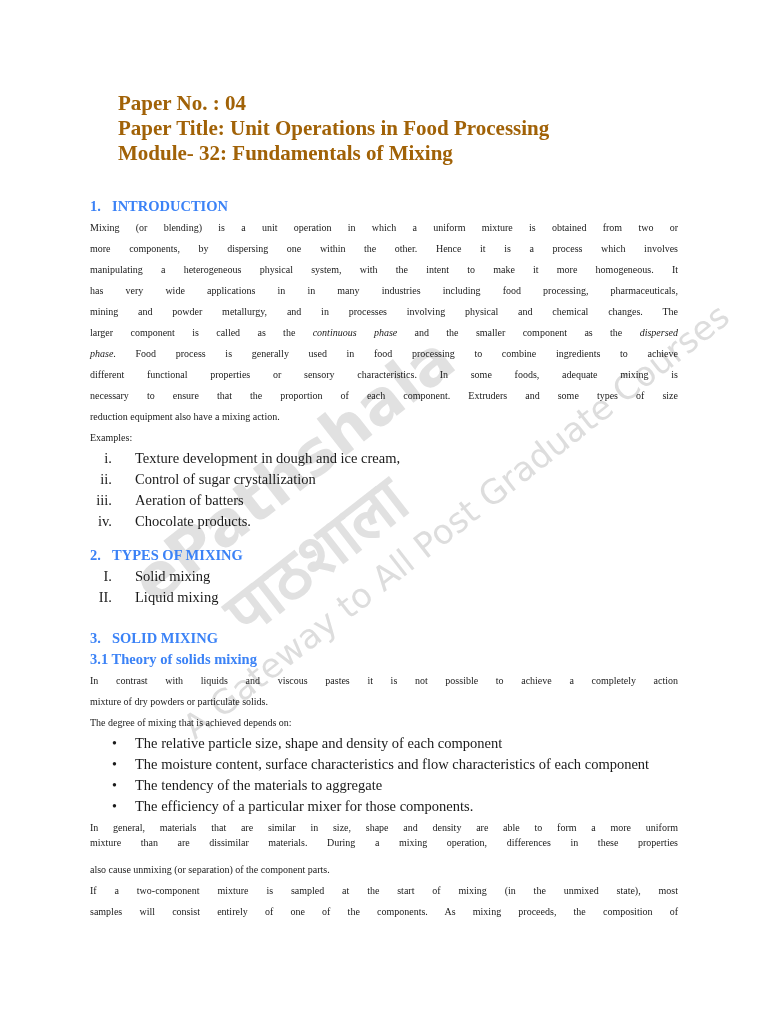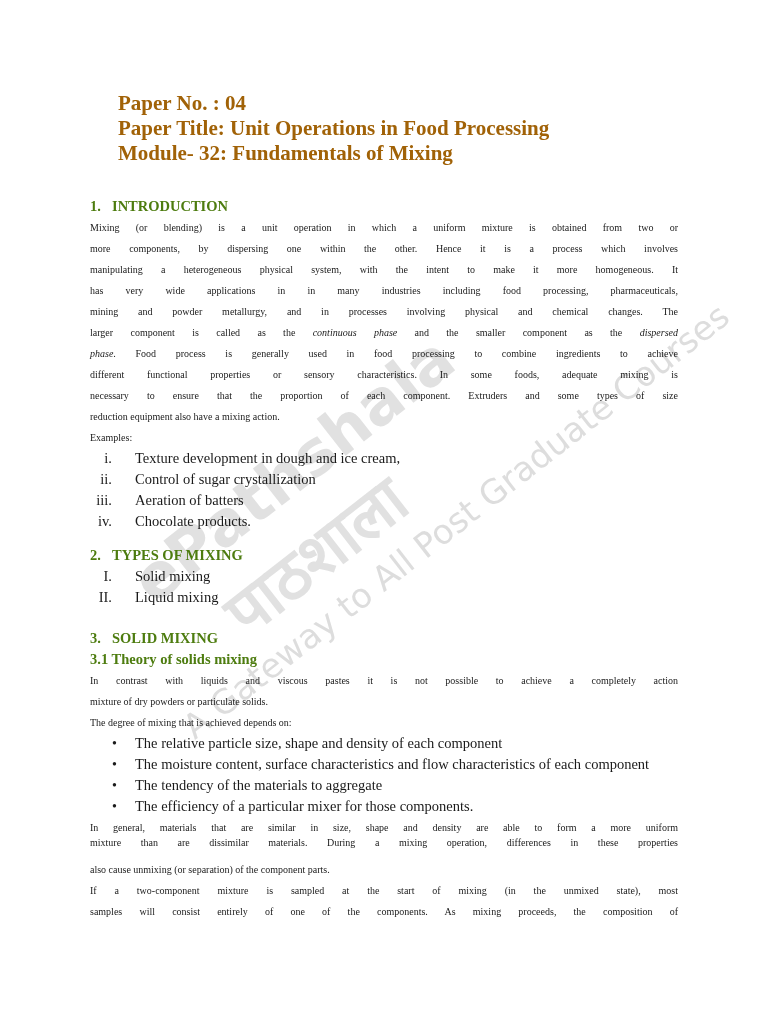--- a/index.html
+++ b/index.html
@@ -11,21 +11,21 @@
   .watermark { position: absolute; left: 0; top: 0; width: 768px; height: 1024px; pointer-events: none; z-index: 0; }
   .wm-logo { position: absolute; font-family: "DejaVu Sans", sans-serif; font-weight: bold; color: #c9c9c9; opacity: 0.55;
              transform-origin: left top; white-space: nowrap; }
   .wm-tagline { position: absolute; font-family: "DejaVu Sans", sans-serif; color: #cfcfcf; opacity: 0.7;
                 transform-origin: left top; white-space: nowrap; }
 
   .content { position: absolute; left: 90px; top: 0; width: 588px; z-index: 1; }
 
   .title-line { position: absolute; left: 0; font-weight: bold; font-size: 21px; line-height: 24px; white-space: nowrap; color: #a16207; margin-left: 28px; }
 
-  .h { position: absolute; left: 0; font-weight: bold; font-size: 14.5px; line-height: 21px; white-space: nowrap; color: #4d7c0f; }
+  .h { position: absolute; left: 0; font-weight: bold; font-size: 14.5px; line-height: 21px; white-space: nowrap; color: #3b82f6; }
   .h .num { display: inline-block; width: 22px; }
 
   .line { position: absolute; left: 0; width: 588px; font-size: 10px; line-height: 21px; height: 21px;
           text-align: justify; text-align-last: justify; white-space: nowrap; overflow: visible; }
   .line.last { text-align-last: left; }
   .line i { font-style: italic; }
 
   .li { position: absolute; font-size: 14.5px; line-height: 21px; white-space: nowrap; }
   .li .marker { position: absolute; right: 0; text-align: right; }
   .li-text { position: absolute; left: 45px; font-size: 14.5px; line-height: 21px; white-space: nowrap; }

